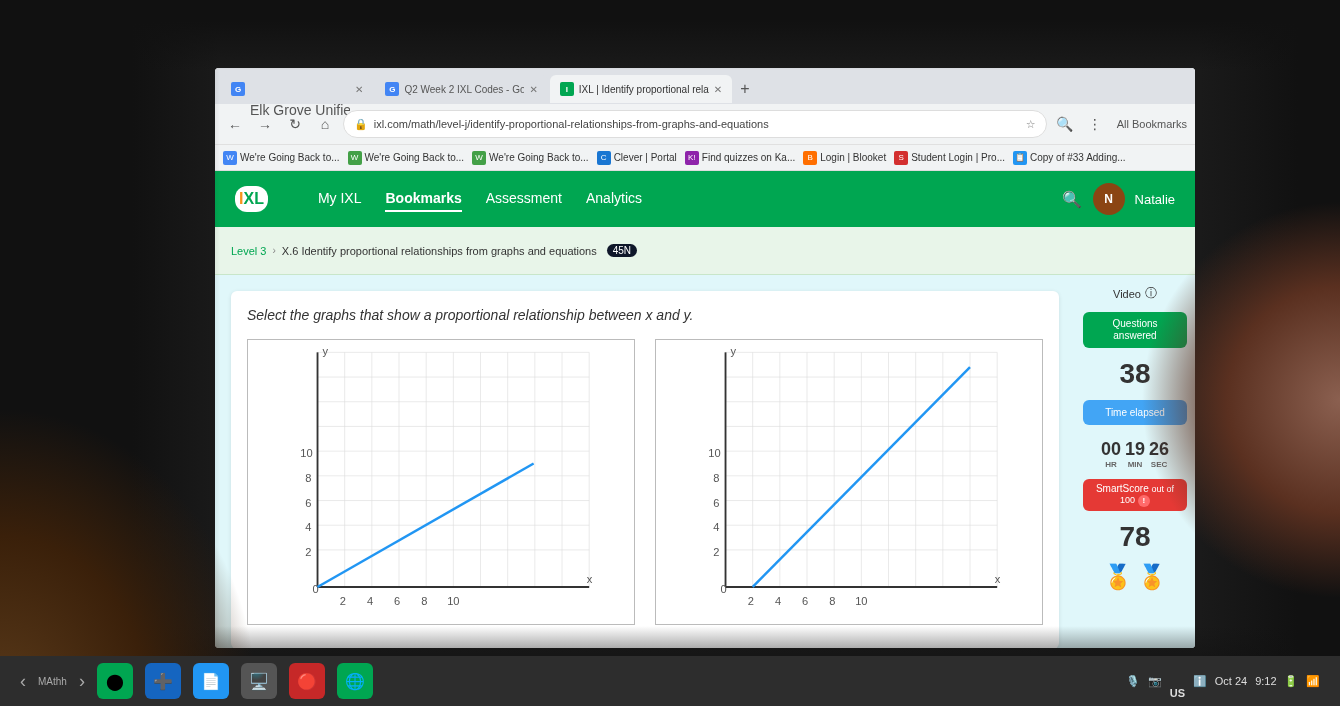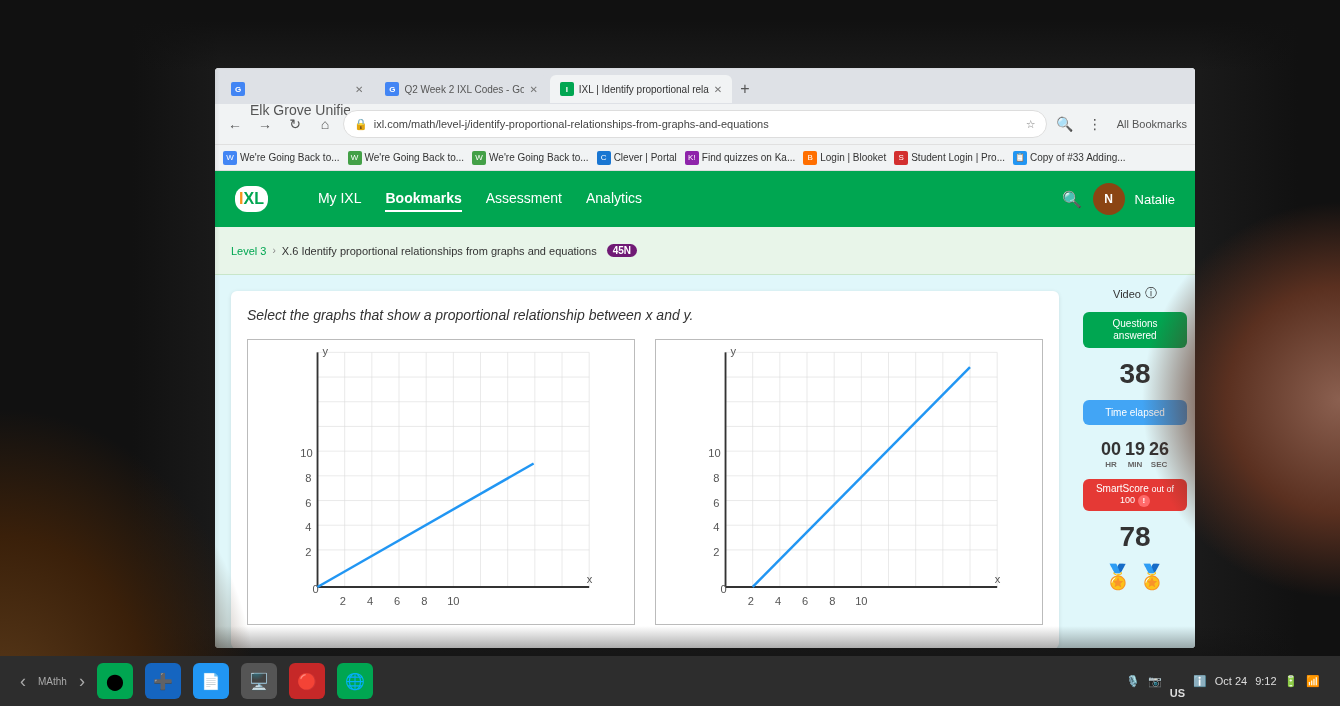--- a/index.html
+++ b/index.html
@@ -266,27 +266,26 @@
     .breadcrumb-link {
       color: #00a651;
       cursor: pointer;
     }
 
     .breadcrumb-current {
       color: #333;
     }
 
     .badge {
-      background: #701a75;
+      background: #0f172a;
       color: white;
       border-radius: 10px;
       padding: 1px 6px;
       font-size: 10px;
       margin-left: 4px;
-      font-weight: bold;
     }
 
     
     .ixl-main {
       display: flex;
       height: calc(100% - 88px);
       background: #e0f7fa;
     }
 
     .ixl-exercise-area {

